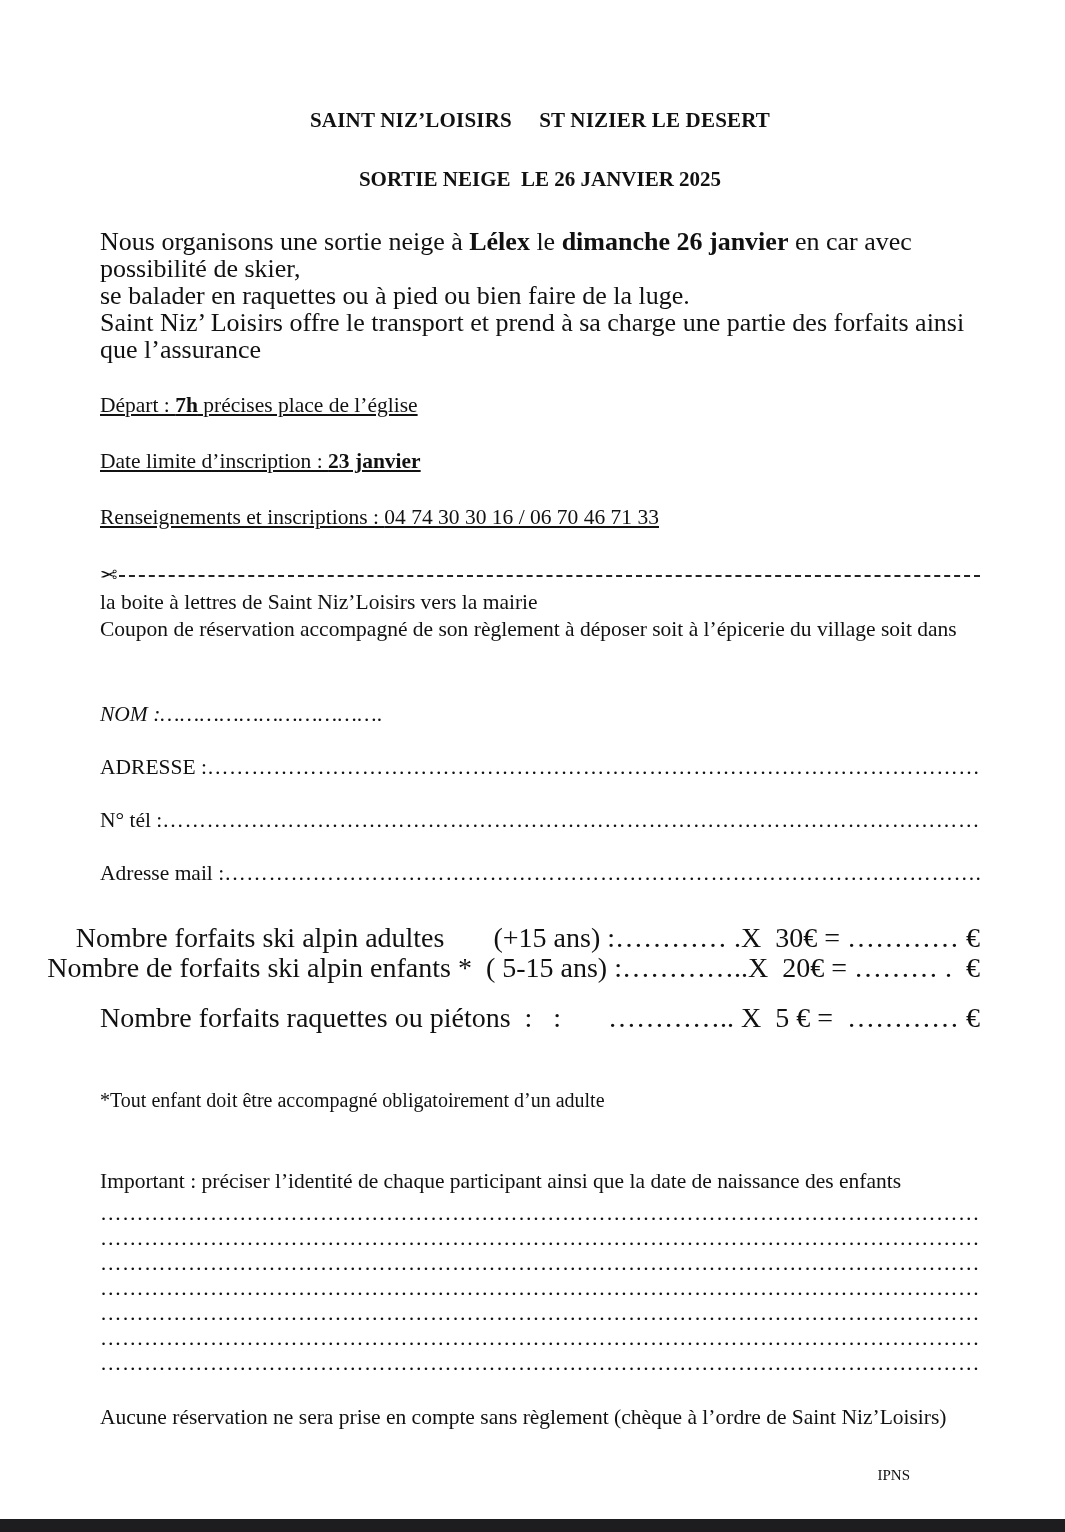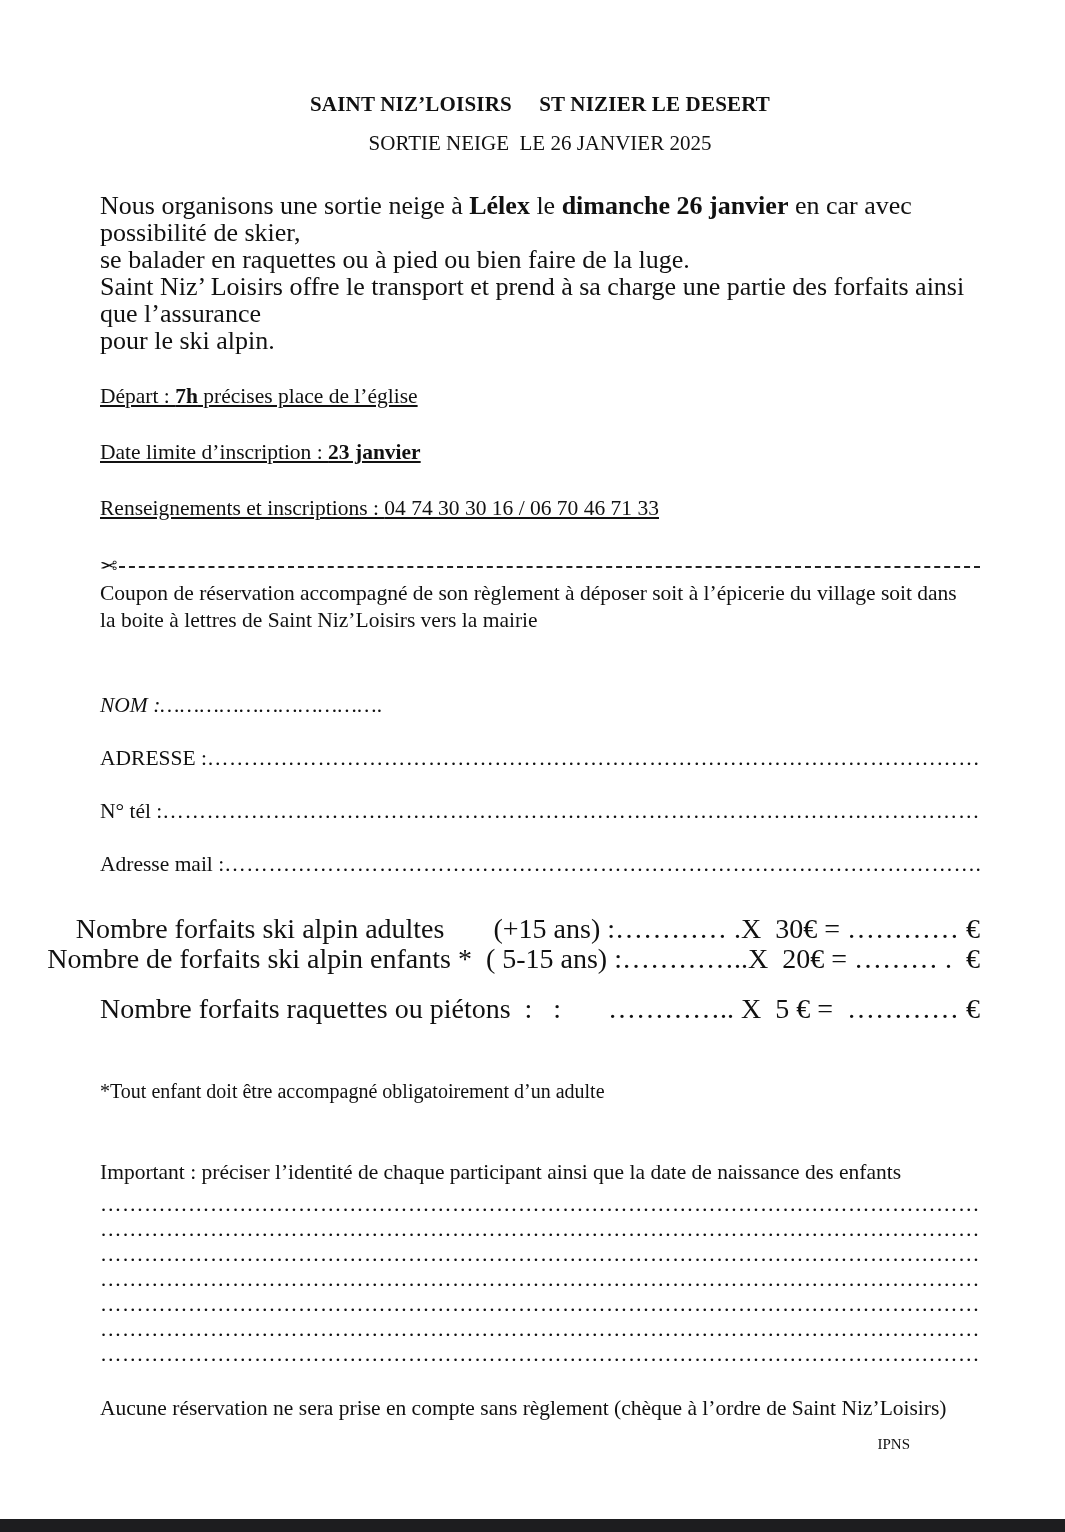--- a/index.html
+++ b/index.html
@@ -31,39 +31,39 @@
     left: 0;
     top: 1519px;
     width: 1065px;
     height: 13px;
     background: #1d1d1f;
   }
 
   .content {
     position: absolute;
     left: 100px;
-    top: 0;
+    top: 16px;
     width: 880px;
   }
 
   
   .title-block {
     text-align: center;
     padding-top: 92px;
   }
   .title-main {
     font-weight: bold;
     font-size: 21px;
     letter-spacing: 0.2px;
     white-space: pre;
   }
   .title-sub {
-    font-weight: normal;
+    font-weight: bold;
     font-size: 21px;
-    margin-top: 14px;
+    margin-top: 34px;
     white-space: pre;
   }
 
   
   .para {
     font-size: 26px;
     line-height: 27px;
     margin-top: 36px;
   }
   .para .ln { display: block; }
@@ -164,56 +164,55 @@
 
   .closing {
     font-size: 21.5px;
     line-height: 27px;
     margin-top: 28px;
   }
 
   .ipns {
     font-size: 15px;
     text-align: right;
-    margin-top: 14px;
+    margin-top: 36px;
     padding-right: 70px;
   }
 </style>
 </head>
 <body>
 
 <div class="page">
   <div class="content">
 
     <div class="title-block">
       <div class="title-main">SAINT NIZ’LOISIRS     ST NIZIER LE DESERT</div>
       <div class="title-sub">SORTIE NEIGE  LE 26 JANVIER 2025</div>
     </div>
 
     <div class="para">
       <span class="ln"><span>Nous organisons une sortie neige à </span><b>Lélex</b><span> le </span><b>dimanche 26 janvier</b><span> en car avec possibilité de skier,</span></span>
       <span class="ln">se balader en raquettes ou à pied ou bien faire de la luge.</span>
       <span class="ln">Saint Niz’ Loisirs offre le transport et prend à sa charge une partie des forfaits ainsi que l’assurance</span>
-      <span class="ln">pour le ski alpin.</span>
     </div>
 
     <div class="spaced-line"><span>Départ : </span><b>7h</b><span> précises place de l’église</span></div>
 
     <div class="spaced-line"><span>Date limite d’inscription : </span><b>23 janvier</b></div>
 
     <div class="spaced-line"><span>Renseignements et inscriptions : </span><span>04 74 30 30 16 / 06 70 46 71 33</span></div>
 
     <div class="cut-row">
       <span class="scissors">✂</span>
       <span class="dashline"></span>
     </div>
 
     <div class="coupon-note">
+      <span class="ln">la boite à lettres de Saint Niz’Loisirs vers la mairie</span>
       <span class="ln">Coupon de réservation accompagné de son règlement à déposer soit à l’épicerie du village soit dans</span>
-      <span class="ln">la boite à lettres de Saint Niz’Loisirs vers la mairie</span>
     </div>
 
     <div class="form-block">
 
       <div class="nom-row">
         <span class="nom-left"><span>NOM :</span><span class="dots">…………………………….</span></span>
       </div>
 
       <div class="field-row"><span>ADRESSE :</span><span class="dots">……………………………………………………………………………………………….</span></div>
 

